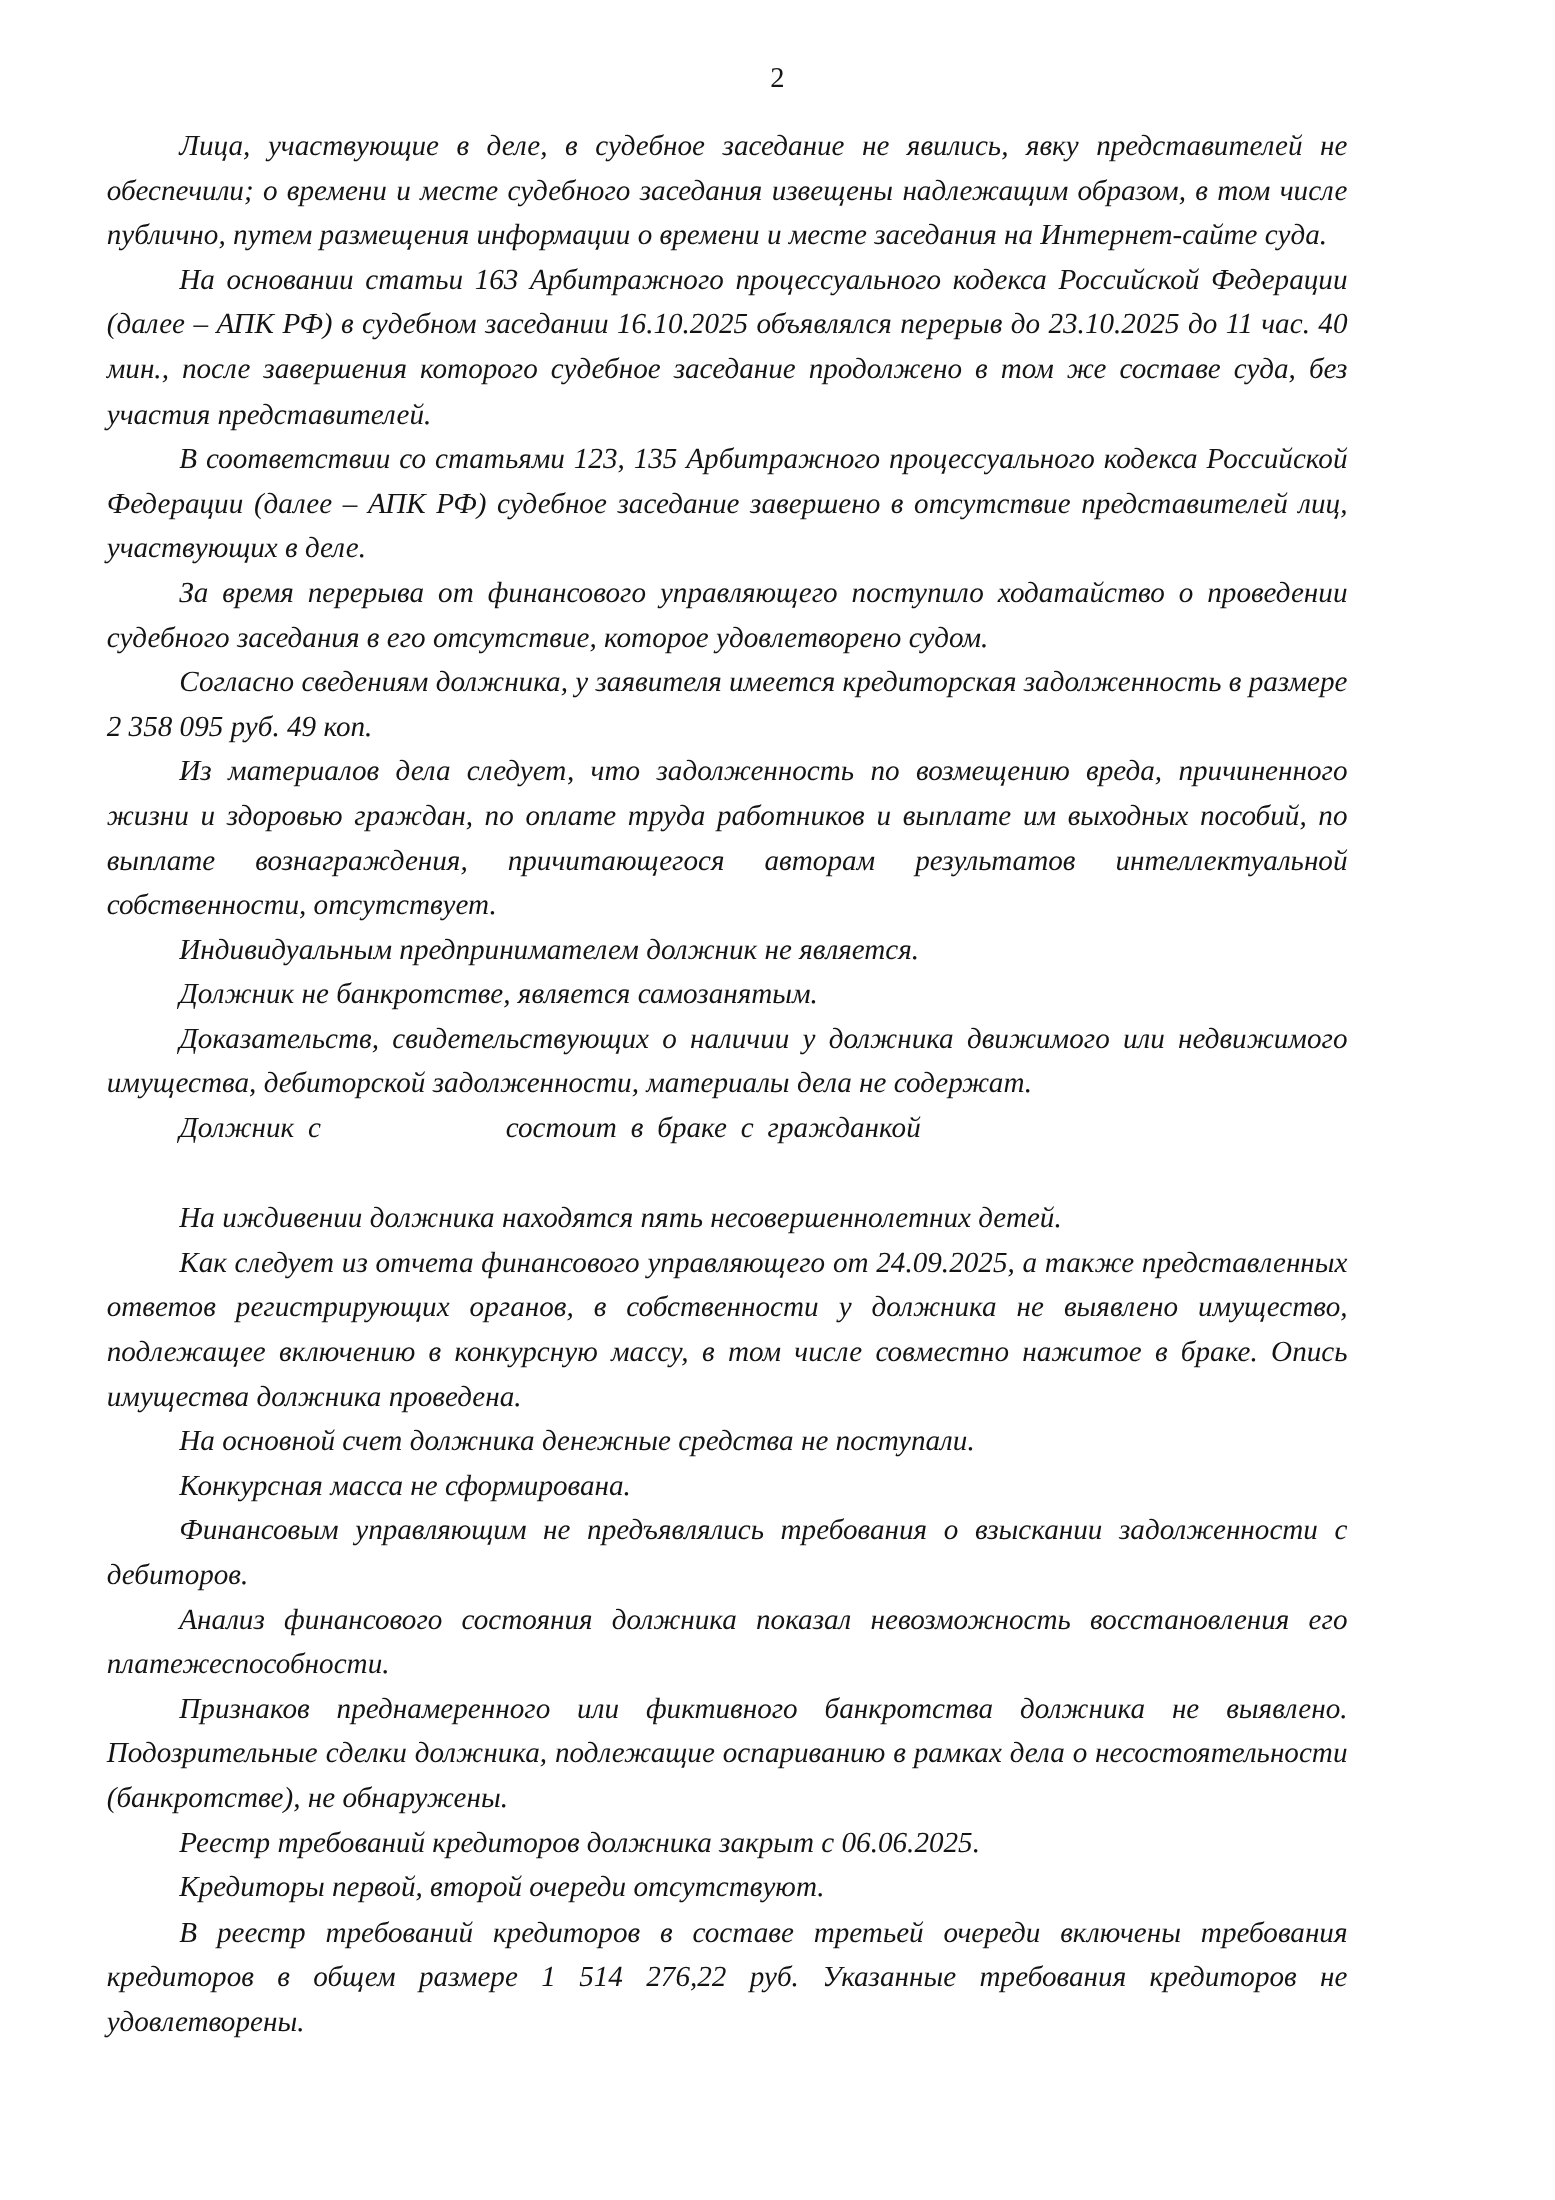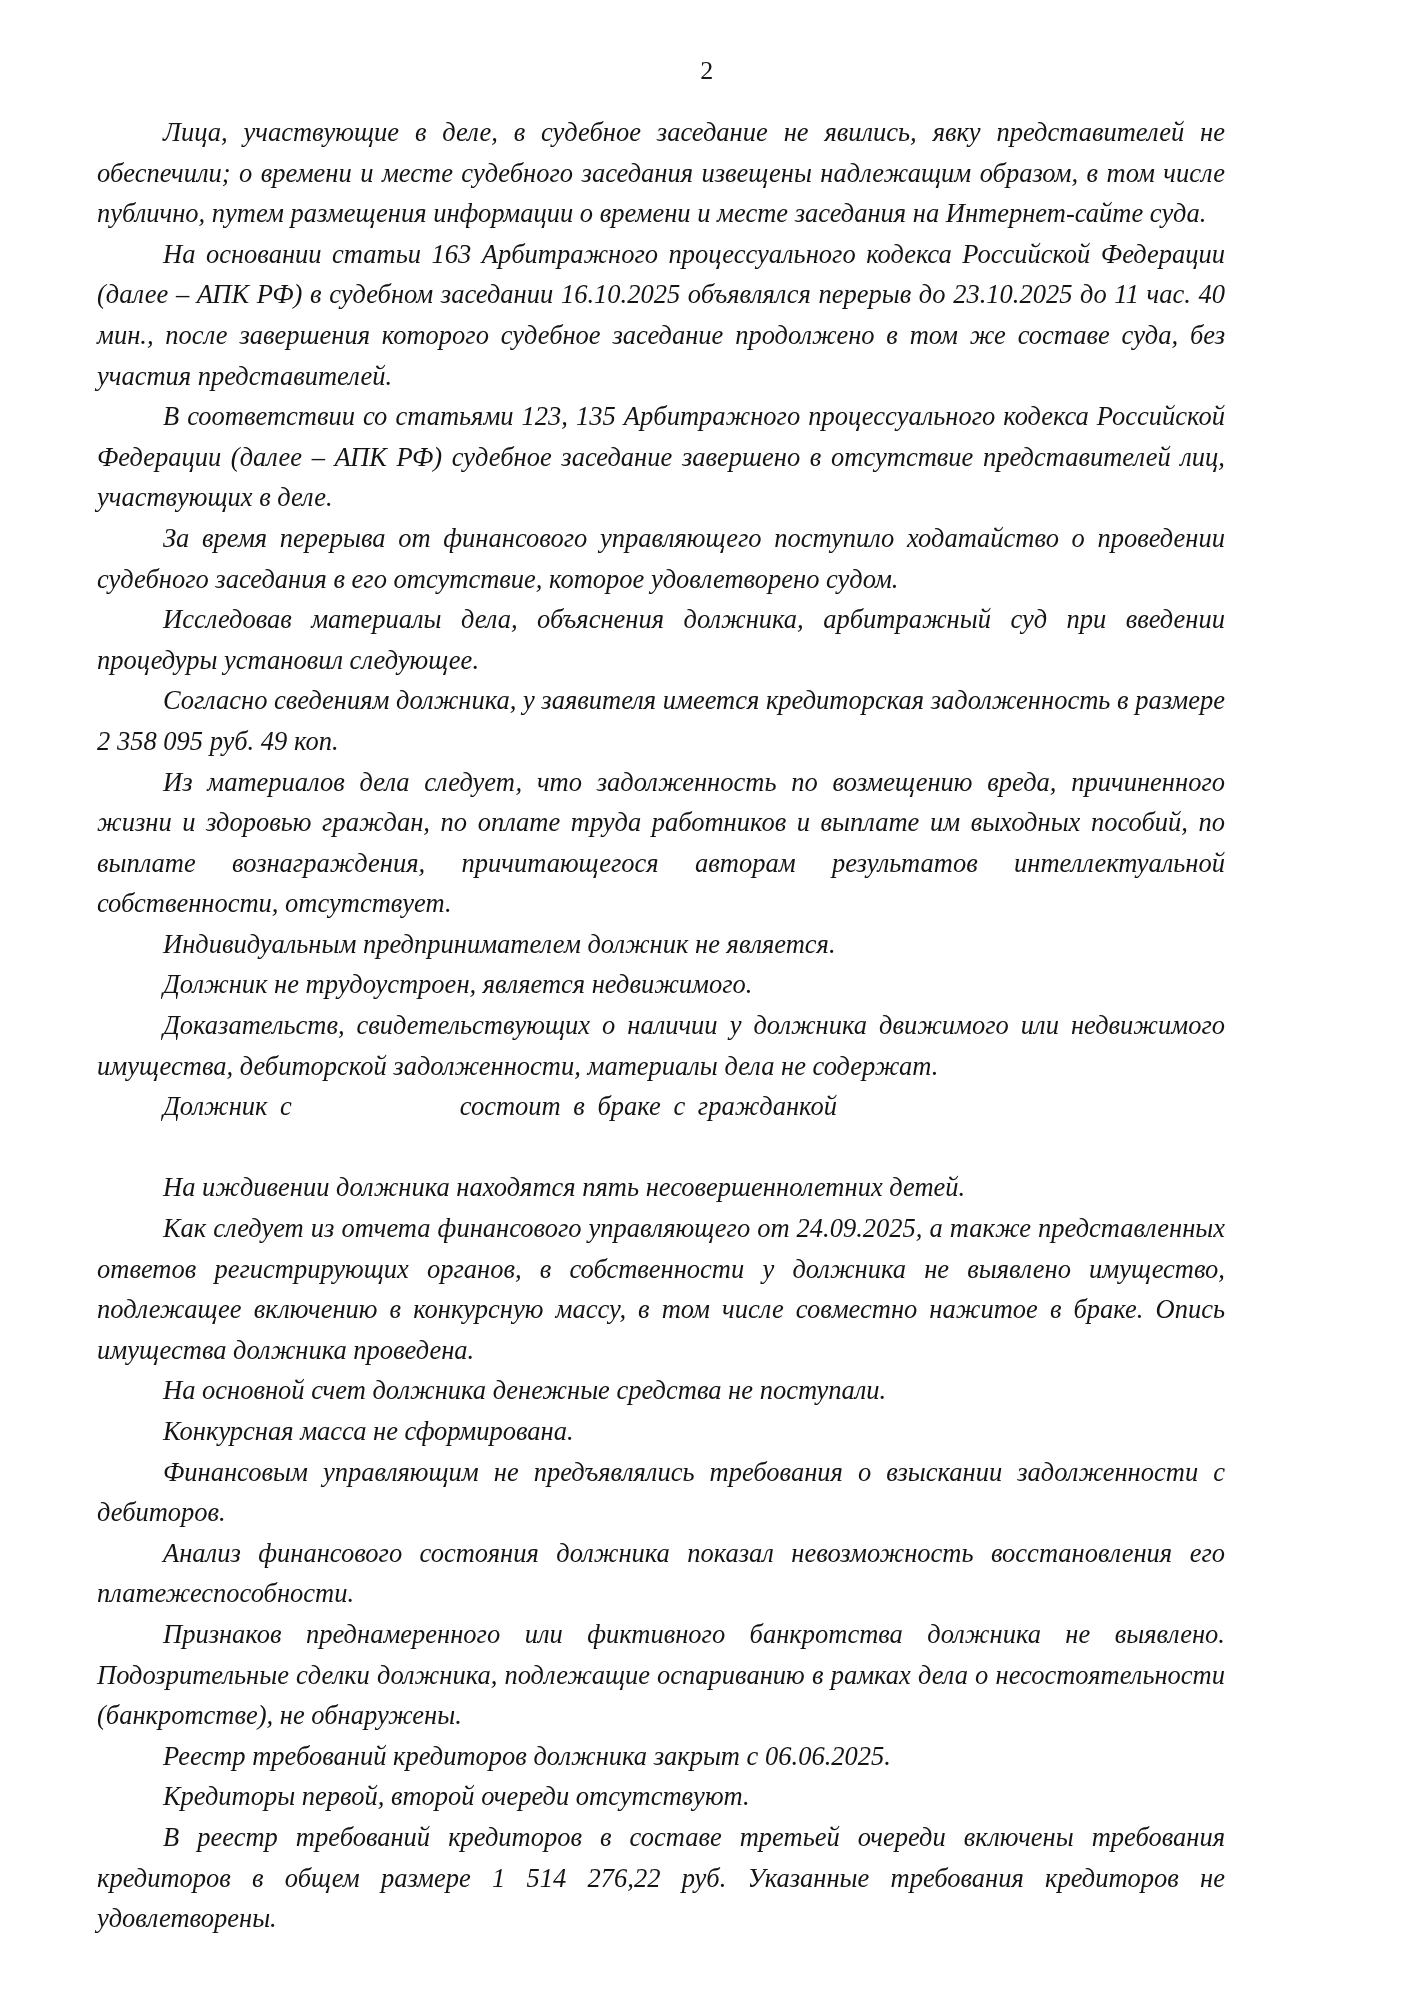--- a/index.html
+++ b/index.html
@@ -72,29 +72,28 @@
 
     <p class="para">Лица, участвующие в деле, в судебное заседание не явились, явку представителей не обеспечили; о времени и месте судебного заседания извещены надлежащим образом, в том числе публично, путем размещения информации о времени и месте заседания на Интернет-сайте суда.</p>
 
     <p class="para">На основании статьи 163 Арбитражного процессуального кодекса Российской Федерации (далее – АПК РФ) в судебном заседании 16.10.2025 объявлялся перерыв до 23.10.2025 до 11 час. 40 мин., после завершения которого судебное заседание продолжено в том же составе суда, без участия представителей.</p>
 
 
     <p class="para">В соответствии со статьями 123, 135 Арбитражного процессуального кодекса Российской Федерации (далее – АПК РФ) судебное заседание завершено в отсутствие представителей лиц, участвующих в деле.</p>
 
     <p class="para">За время перерыва от финансового управляющего поступило ходатайство о проведении судебного заседания в его отсутствие, которое удовлетворено судом.</p>
 
-    <p class="para">Исследовав материалы дела, объяснения должника, арбитражный суд при введении процедуры установил следующее.</p>
 
     <p class="para">Согласно сведениям должника, у заявителя имеется кредиторская задолженность в размере 2 358 095 руб. 49 коп.</p>
 
     <p class="para">Из материалов дела следует, что задолженность по возмещению вреда, причиненного жизни и здоровью граждан, по оплате труда работников и выплате им выходных пособий, по выплате вознаграждения, причитающегося авторам результатов интеллектуальной собственности, отсутствует.</p>
 
     <p class="para">Индивидуальным предпринимателем должник не является.</p>
 
-    <p class="para">Должник не трудоустроен, является недвижимого.</p>
+    <p class="para">Должник не банкротстве, является самозанятым.</p>
 
     <p class="para">Доказательств, свидетельствующих о наличии у должника движимого или недвижимого имущества, дебиторской задолженности, материалы дела не содержат.</p>
 
     <p class="para redacted-line">
       <span>Должник с</span><span class="redaction-gap"></span><span>состоит в браке с гражданкой</span>
     </p>
 
     <div class="spacer-line"></div>
 
     <p class="para">На иждивении должника находятся пять несовершеннолетних детей.</p>

